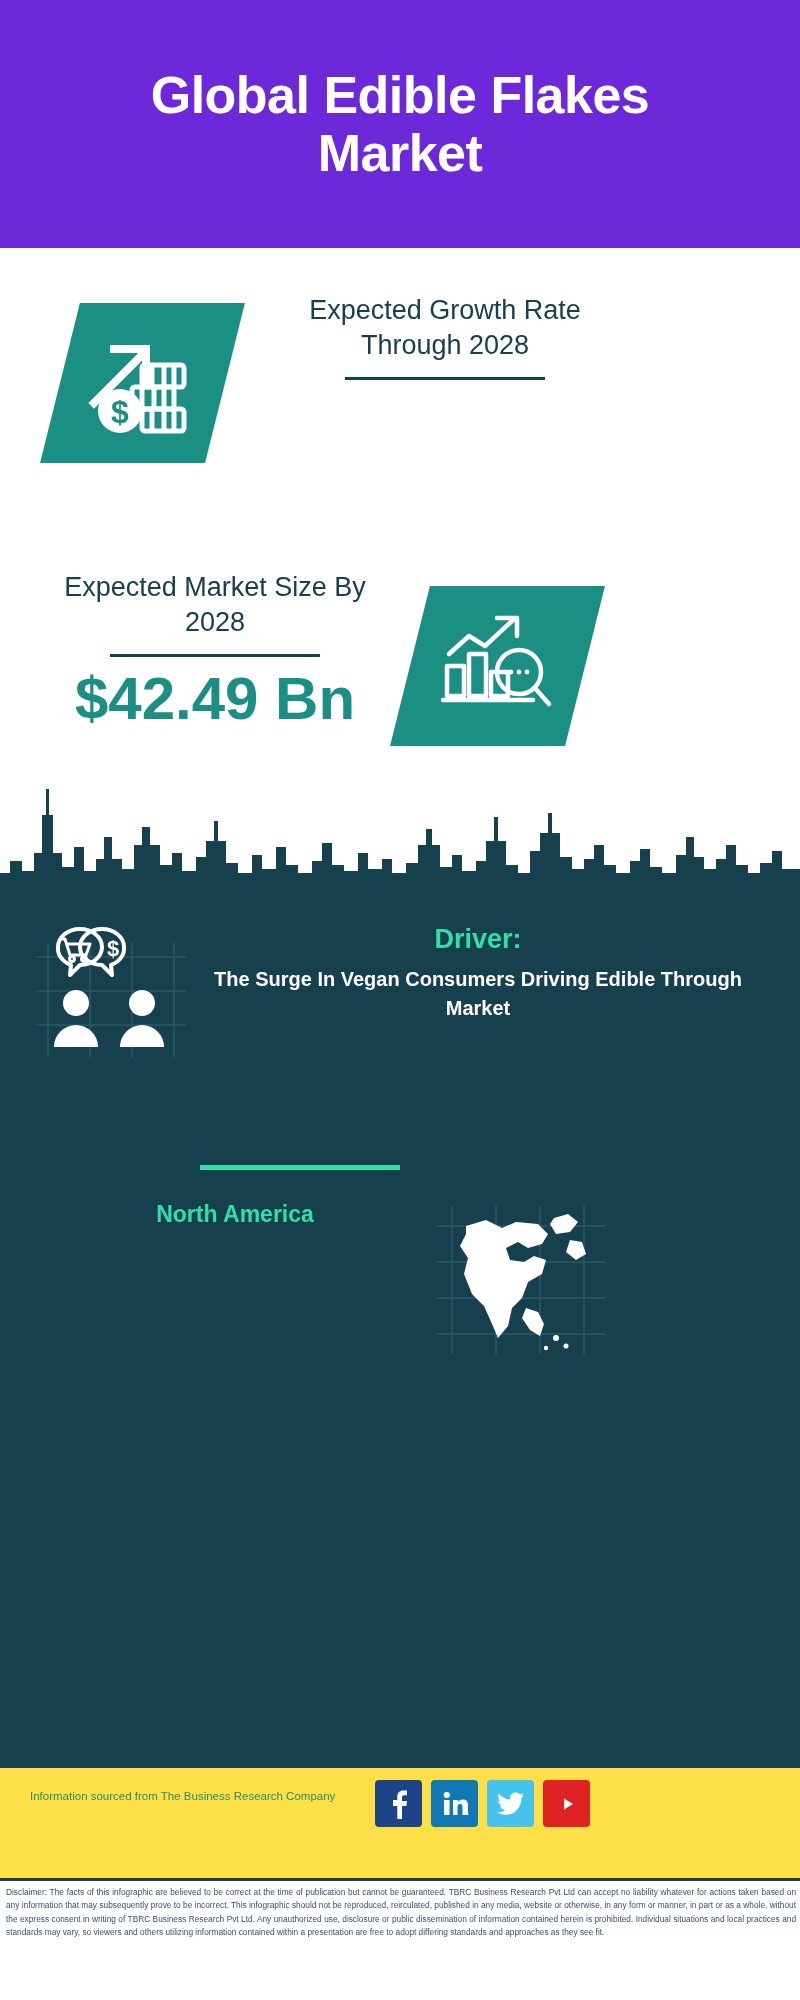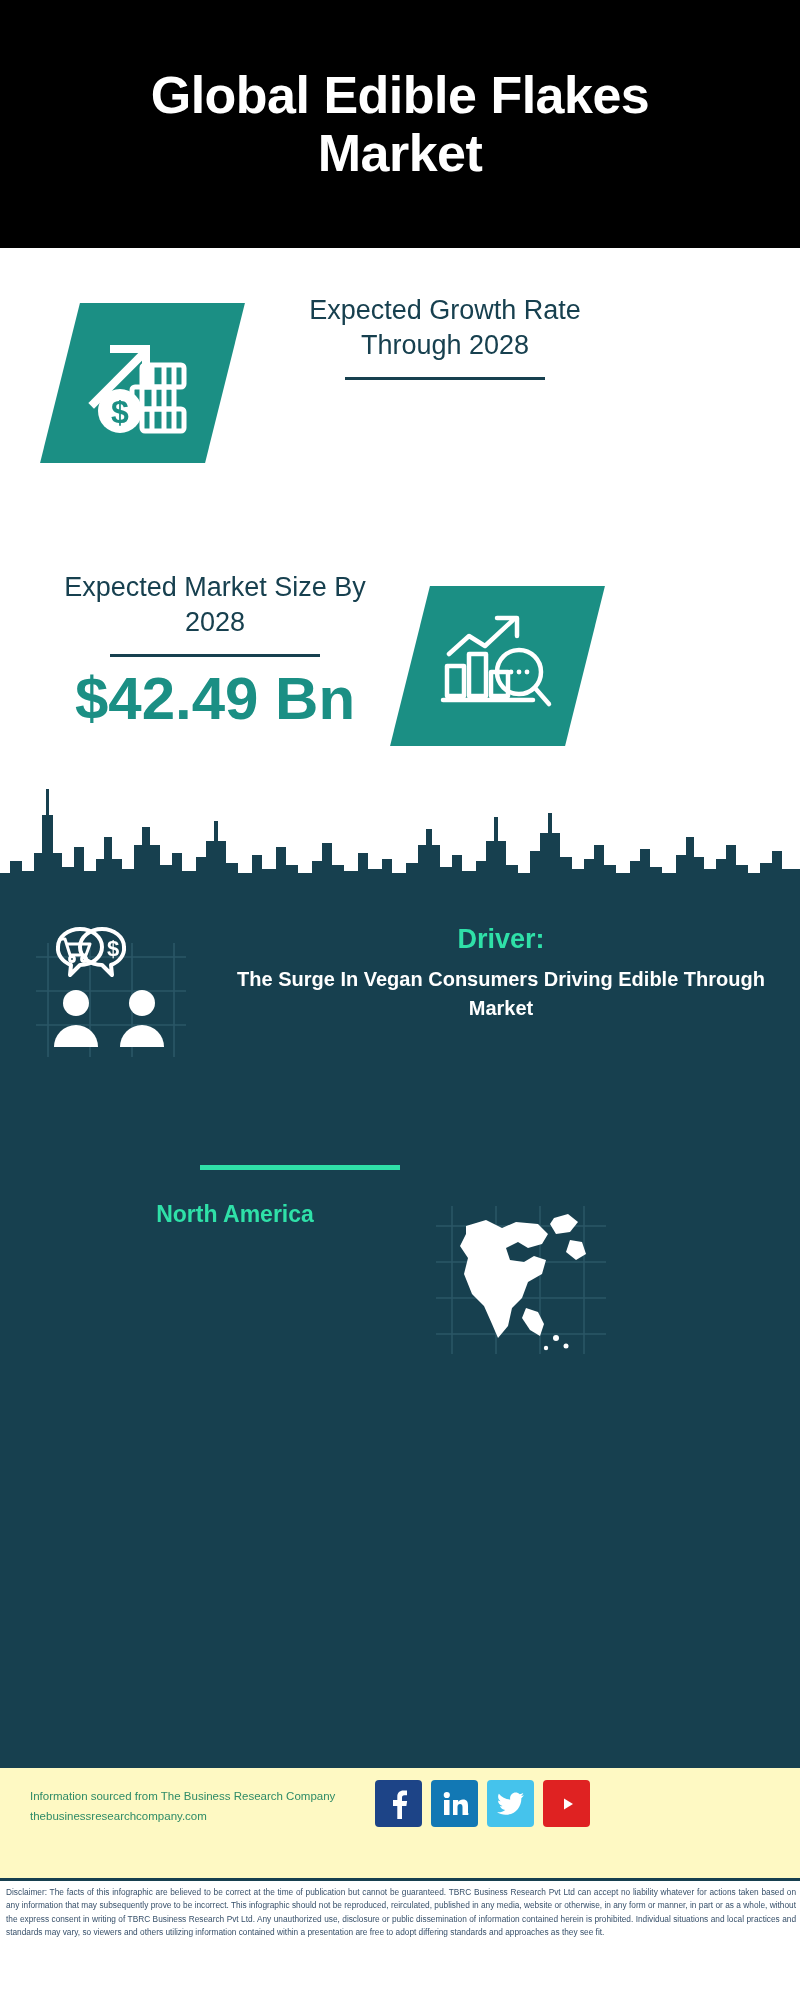--- a/index.html
+++ b/index.html
@@ -8,21 +8,21 @@
     background:#ffffff;
     font-family:"Liberation Sans", sans-serif;
     overflow:hidden;
     position:relative;
   }
   .page{position:relative;width:800px;height:2000px;overflow:hidden;background:#fff;}
 
   
   .header{
     position:absolute;left:0;top:0;width:800px;height:248px;
-    background:#000000;
+    background:#6d28d9;
     display:flex;align-items:center;justify-content:center;
   }
   .header-title{
     color:#ffffff;
     font-size:52px;
     font-weight:bold;
     line-height:1.12;
     text-align:center;
     letter-spacing:-0.5px;
     width:660px;
@@ -58,38 +58,38 @@
   
   .skyline-wrap{position:absolute;left:0;top:775px;width:800px;height:125px;overflow:hidden;}
   .darkpanel{
     position:absolute;left:0;top:890px;width:800px;height:878px;
     background:#17404f;
   }
 
   
   .driver{position:absolute;left:0;top:905px;width:800px;height:200px;}
   .driver-icon{position:absolute;left:30px;top:20px;width:160px;height:140px;}
-  .driver-text{position:absolute;left:216px;top:18px;width:570px;text-align:center;}
+  .driver-text{position:absolute;left:193px;top:18px;width:570px;text-align:center;}
   .driver-head{color:#2fe0a8;font-size:27px;font-weight:bold;line-height:1.2;}
   .driver-body{color:#ffffff;font-size:20px;font-weight:bold;line-height:1.45;margin-top:10px;}
 
   .green-divider{
     position:absolute;left:200px;top:1165px;width:200px;height:5px;background:#2fe0a8;
   }
 
   
   .region{position:absolute;left:0;top:1195px;width:800px;height:200px;}
   .region-text{position:absolute;left:40px;top:5px;width:390px;text-align:center;}
   .region-name{color:#2fe0a8;font-size:23px;font-weight:bold;line-height:1.25;}
   .region-sub{color:#ffffff;font-size:26px;font-weight:normal;line-height:1.35;}
   .region-map{position:absolute;left:430px;top:5px;width:180px;height:160px;}
 
   
   .footer{
-    position:absolute;left:0;top:1768px;width:800px;height:110px;background:#fef9c3;
+    position:absolute;left:0;top:1768px;width:800px;height:110px;background:#fde047;
   }
   .footer-src{
     position:absolute;left:30px;top:18px;width:360px;
     color:#2e8b67;font-size:11.5px;line-height:1.75;
   }
   .socials{position:absolute;left:375px;top:12px;display:flex;gap:9px;}
   .sq{width:47px;height:47px;border-radius:4px;display:flex;align-items:center;justify-content:center;}
   .sq-fb{background:#1d4487;}
   .sq-li{background:#1278b4;}
   .sq-tw{background:#45c3ec;}
@@ -226,21 +226,20 @@
           <circle cx="136" cy="146" r="2.5"></circle>
           <circle cx="116" cy="148" r="2.2"></circle>
         </g>
       </svg>
     </div>
   </div>
 
   <div class="footer">
     <div class="footer-src">
       <div>Information sourced from The Business Research Company</div>
-      <div>thebusinessresearchcompany.com</div>
     </div>
     <div class="socials">
       <div class="sq sq-fb">
         <svg width="26" height="30" viewBox="0 0 26 30">
             <path fill="#ffffff" d="M16 30 V17 h4.4 l0.7 -5.1 H16 V8.7 c0 -1.5 0.4 -2.5 2.5 -2.5 H21 V1.6 C20.6 1.6 19.1 1.4 17.4 1.4 c-3.6 0 -6.1 2.2 -6.1 6.3 v3.2 H7 V17 h4.3 V30 z"></path>
           </svg>
       </div>
       <div class="sq sq-li">
         <svg width="28" height="28" viewBox="0 0 28 28">
             <g fill="#ffffff">

